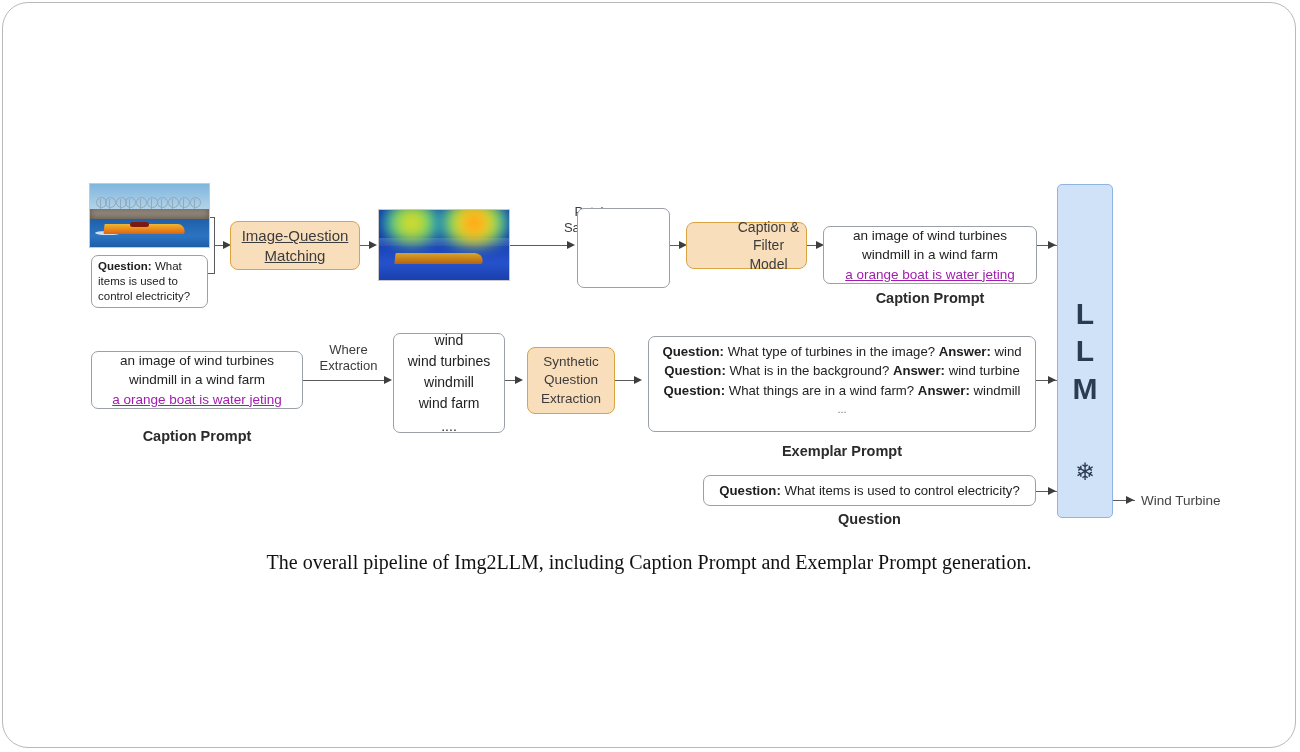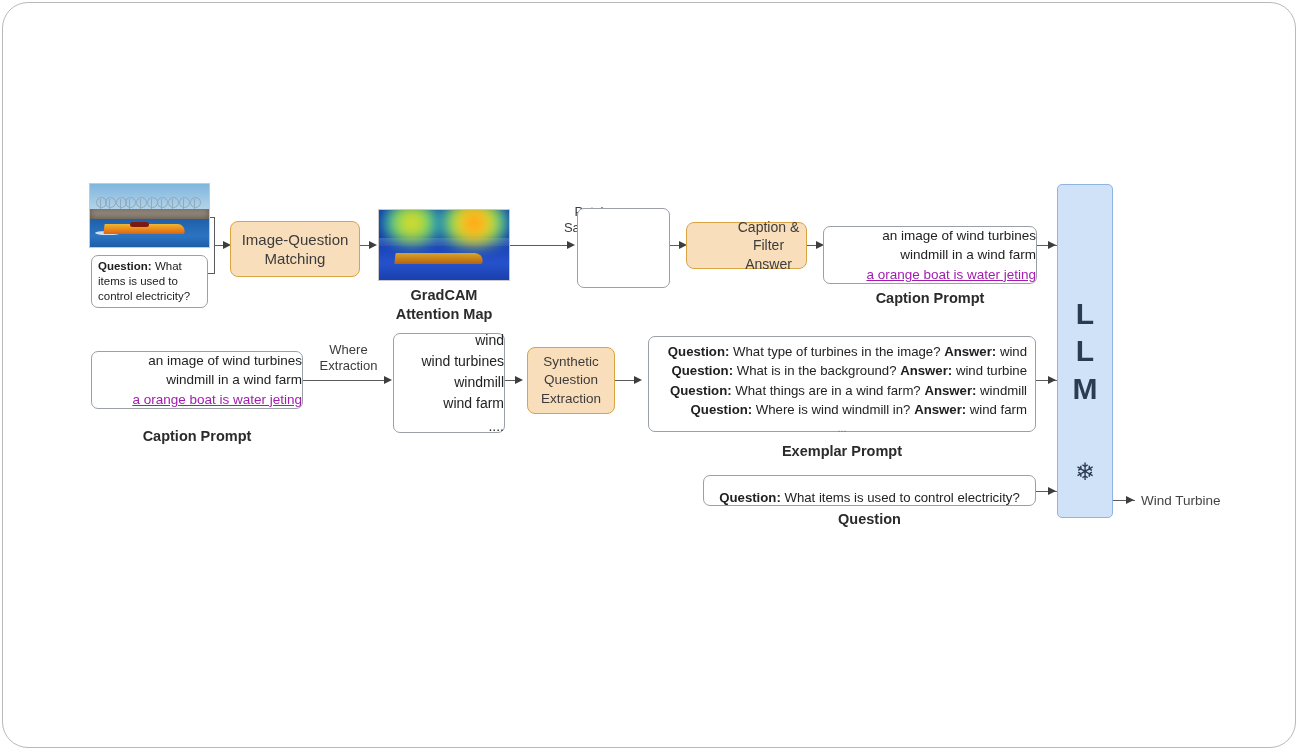--- a/index.html
+++ b/index.html
@@ -22,21 +22,21 @@
     box-sizing: border-box;
   }
   .abs { position: absolute; box-sizing: border-box; }
 
   
   .wbox {
     background: #ffffff;
     border: 1.2px solid #9aa0a6;
     border-radius: 7px;
     display: flex; flex-direction: column;
-    align-items: flex-end; justify-content: center;
+    align-items: center; justify-content: center;
     text-align: center;
     color: #222;
   }
   .obox {
     background: #f9debc;
     border: 1.3px solid #d9a441;
     border-radius: 8px;
     display: flex; flex-direction: column;
     align-items: center; justify-content: center;
     text-align: center;
@@ -180,41 +180,37 @@
       <span>What items is used to control electricity?</span>
     </div>
   </div>
 
   <div class="vline" style="left:211px; top:214px; height:57px;"></div>
   <div class="aline" style="left:207px; top:214px; width:5px;"></div>
   <div class="aline" style="left:205px; top:270px; width:7px;"></div>
   <div class="aline" style="left:211px; top:242px; width:12px;"></div>
   <div class="ahead" style="left:220px; top:238px;"></div>
 
-  <div class="obox abs" style="left:227px; top:218px; width:130px; height:56px; font-size:15px; line-height:1.3;">
+  <div class="obox abs" style="left:227px; top:218px; width:130px; height:49px; font-size:15px; line-height:1.3;text-decoration:underline;">
     <div>Image-Question</div>
     <div>Matching</div>
   </div>
 
   <div class="aline" style="left:357px; top:242px; width:12px;"></div>
   <div class="ahead" style="left:366px; top:238px;"></div>
 
   <div class="gradcam abs" style="left:375px; top:206px; width:132px; height:72px;">
     <div class="gc-shore"></div>
     <div class="gc-sea"></div>
     <div class="gc-boat"></div>
     <div class="blob" style="left:2px; top:-8px; width:62px; height:42px;
          background: radial-gradient(circle, #ffd21e 0%, #8ede4c 45%, #21b2c8 70%, rgba(20,60,190,0) 85%);"></div>
     <div class="blob" style="left:58px; top:-10px; width:74px; height:46px;
          background: radial-gradient(circle, #ff7d17 0%, #ffd21e 32%, #8ede4c 55%, #21b2c8 74%, rgba(20,60,190,0) 88%);"></div>
   </div>
-  <div class="caplabel abs" style="left:375px; top:283px; width:132px; line-height:1.3;">
-    <div>GradCAM</div>
-    <div>Attention Map</div>
-  </div>
 
   <div class="flowlabel abs" style="left:505px; top:201px; width:70px;margin-left:48px;">
     <div>Patch</div>
     <div>Sampling</div>
   </div>
   <div class="aline" style="left:507px; top:242px; width:60px;"></div>
   <div class="ahead" style="left:564px; top:238px;"></div>
 
   <div class="wbox abs patchwrap" style="left:574px; top:205px; width:93px; height:80px;">
     <div class="patch">
@@ -239,21 +235,21 @@
       <div class="pturb" style="left:44%"></div>
       <div class="pturb" style="left:72%; height:42%"></div>
     </div>
   </div>
 
   <div class="aline" style="left:667px; top:242px; width:12px;"></div>
   <div class="ahead" style="left:676px; top:238px;"></div>
 
   <div class="obox abs" style="left:683px; top:219px; width:121px; height:47px; font-size:14px; line-height:1.3;padding-left:44px;">
     <div>Caption &amp; Filter</div>
-    <div>Answer</div>
+    <div>Model</div>
   </div>
 
   <div class="aline" style="left:804px; top:242px; width:13px;"></div>
   <div class="ahead" style="left:813px; top:238px;"></div>
 
   <div class="wbox abs" style="left:820px; top:223px; width:214px; height:58px; font-size:13.5px; line-height:1.42;">
     <div>an image of wind turbines</div>
     <div>windmill in a wind farm</div>
     <div class="grey">a orange boat is water jeting</div>
   </div>
@@ -309,26 +305,20 @@
       <span class="qlabel">Question:</span>
       <span>What is in the background?</span>
       <span class="qlabel">Answer:</span>
       <span>wind turbine</span>
     </div>
     <div>
       <span class="qlabel">Question:</span>
       <span>What things are in a wind farm?</span>
       <span class="qlabel">Answer:</span>
       <span>windmill</span>
-    </div>
-    <div>
-      <span class="qlabel">Question:</span>
-      <span>Where is wind  windmill in?</span>
-      <span class="qlabel">Answer:</span>
-      <span>wind farm</span>
     </div>
     <div style="font-size:11px; color:#777; align-self:center; margin-top:1px;">...</div>
   </div>
   <div class="caplabel abs" style="left:645px; top:440px; width:388px;">Exemplar Prompt</div>
 
   <div class="aline" style="left:1033px; top:377px; width:21px;"></div>
   <div class="ahead" style="left:1045px; top:373px;"></div>
 
   <div class="wbox abs" style="left:700px; top:472px; width:333px; height:31px;
               flex-direction:row; font-size:13.2px;">
@@ -351,14 +341,15 @@
       <span>L</span>
       <span>M</span>
     </div>
     <div class="snow" style="position:absolute; left:50%; transform:translateX(-50%); top:275px;">❄</div>
   </div>
 
   <div class="aline" style="left:1110px; top:497px; width:22px;"></div>
   <div class="ahead" style="left:1123px; top:493px;"></div>
   <div class="abs" style="left:1138px; top:490px; width:120px; font-size:13.5px; color:#444;">Wind Turbine</div>
 
+  <div class="caption-text" style="left:0; top:548px;">The overall pipeline of Img2LLM, including Caption Prompt and Exemplar Prompt generation.</div>
 
 </div>
 
 </body></html>

